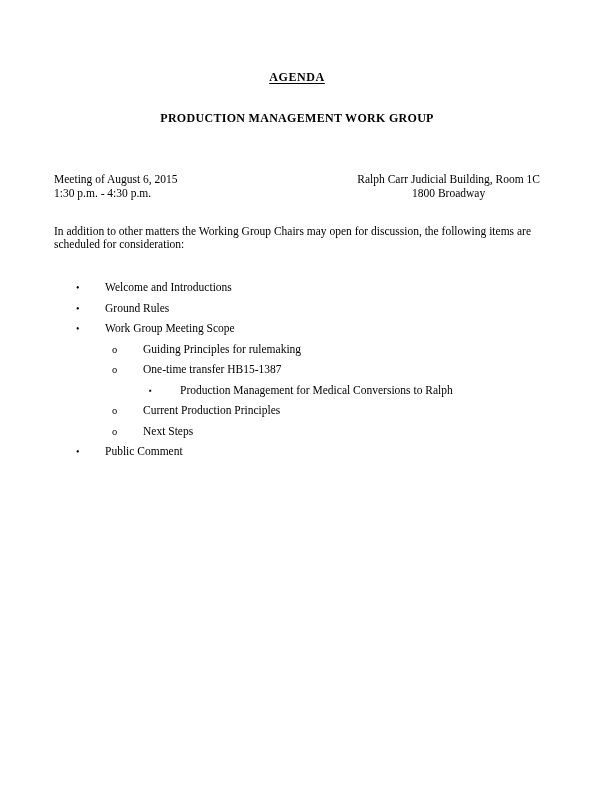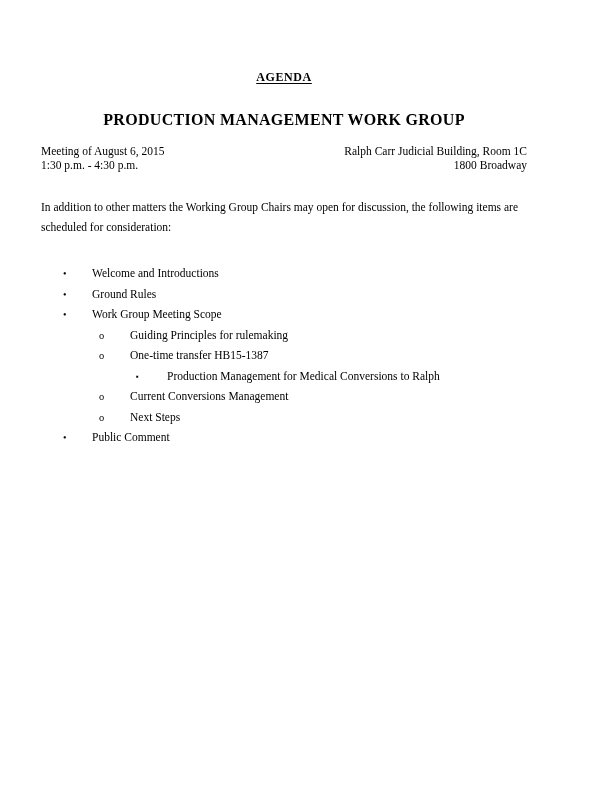--- a/index.html
+++ b/index.html
@@ -13,64 +13,64 @@
     height: 792px;
     background: #ffffff;
     color: #000000;
     font-family: "Liberation Serif", "DejaVu Serif", serif;
     font-size: 11.5px;
     overflow: hidden;
     box-sizing: border-box;
   }
   .content {
     position: absolute;
-    left: 41px;
+    left: 54px;
     top: 0;
     width: 486px;
   }
 
   
   .doc-title {
     text-align: center;
     font-weight: bold;
     font-size: 12px;
     letter-spacing: 0.6px;
     margin: 0;
     padding-top: 70px;
   }
   .doc-title span {
     text-decoration: underline;
     text-underline-offset: 2px;
   }
   .doc-subtitle {
     text-align: center;
     font-weight: bold;
-    font-size: 16px;
+    font-size: 12px;
     letter-spacing: 0.3px;
     margin: 0;
     padding-top: 26px;
   }
 
   
   .meeting-info {
     display: flex;
     justify-content: space-between;
     align-items: flex-start;
-    margin-top: 15px;
+    margin-top: 46px;
     line-height: 14.2px;
     font-family: Liberation Serif, serif;
   }
   .meeting-left { text-align: left; white-space: nowrap; }
-  .meeting-right { text-align: right; white-space: nowrap; }
+  .meeting-right { text-align: center; white-space: nowrap; }
   .info-line { display: block; }
 
   
   .intro {
     margin-top: 25px;
-    line-height: 20px;
+    line-height: 13px;
     text-align: left;
   }
 
   
   .agenda-list {
     margin-top: 30px;
     list-style: none;
     padding: 0;
   }
   .item {
@@ -123,19 +123,19 @@
 
     <p class="intro">In addition to other matters the Working Group Chairs may open for discussion, the following items are scheduled for consideration:</p>
 
     <div class="agenda-list">
         <div class="item lvl1"><span class="marker">•</span><span class="label">Welcome and Introductions</span></div>
         <div class="item lvl1"><span class="marker">•</span><span class="label">Ground Rules</span></div>
         <div class="item lvl1"><span class="marker">•</span><span class="label">Work Group Meeting Scope</span></div>
         <div class="item lvl2"><span class="marker">o</span><span class="label">Guiding Principles for rulemaking</span></div>
         <div class="item lvl2"><span class="marker">o</span><span class="label">One-time transfer HB15-1387</span></div>
         <div class="item lvl3"><span class="marker">▪</span><span class="label">Production Management for Medical Conversions to Ralph</span></div>
-        <div class="item lvl2"><span class="marker">o</span><span class="label">Current Conversions Management</span></div>
+        <div class="item lvl2"><span class="marker">o</span><span class="label">Current Production Principles</span></div>
         <div class="item lvl2"><span class="marker">o</span><span class="label">Next Steps</span></div>
         <div class="item lvl1"><span class="marker">•</span><span class="label">Public Comment</span></div>
       </div>
 
   </div>
 </div>
 
 </body></html>

